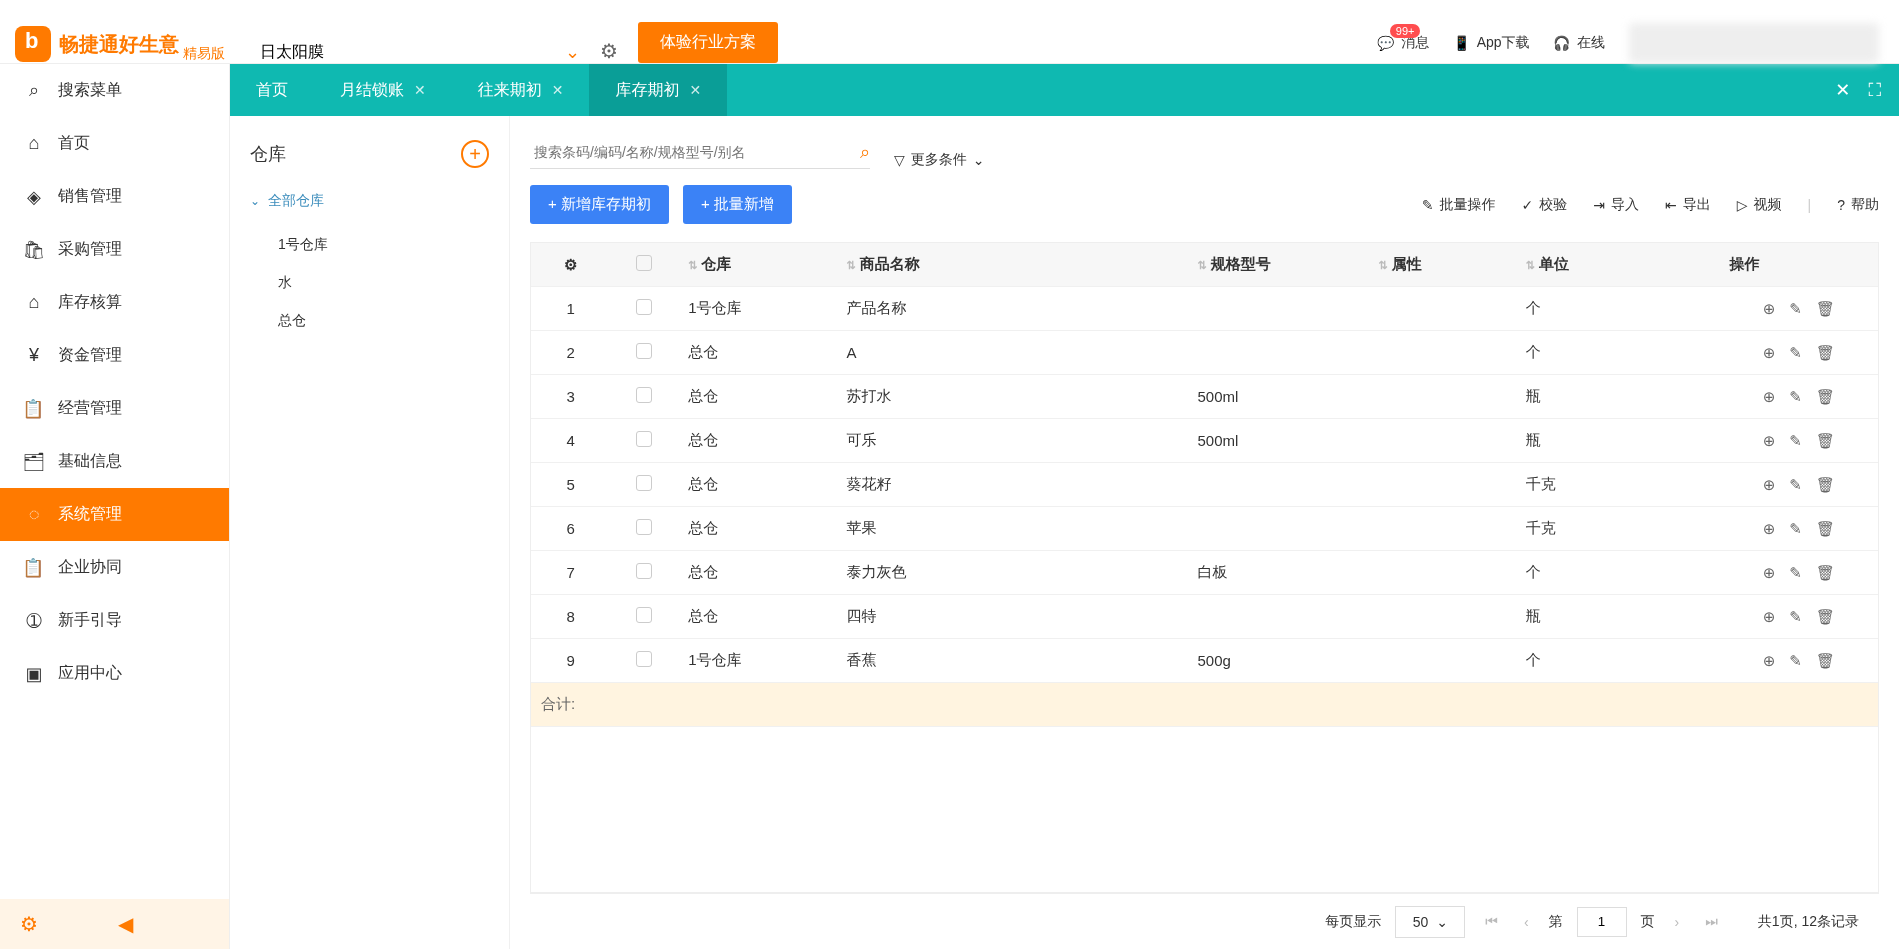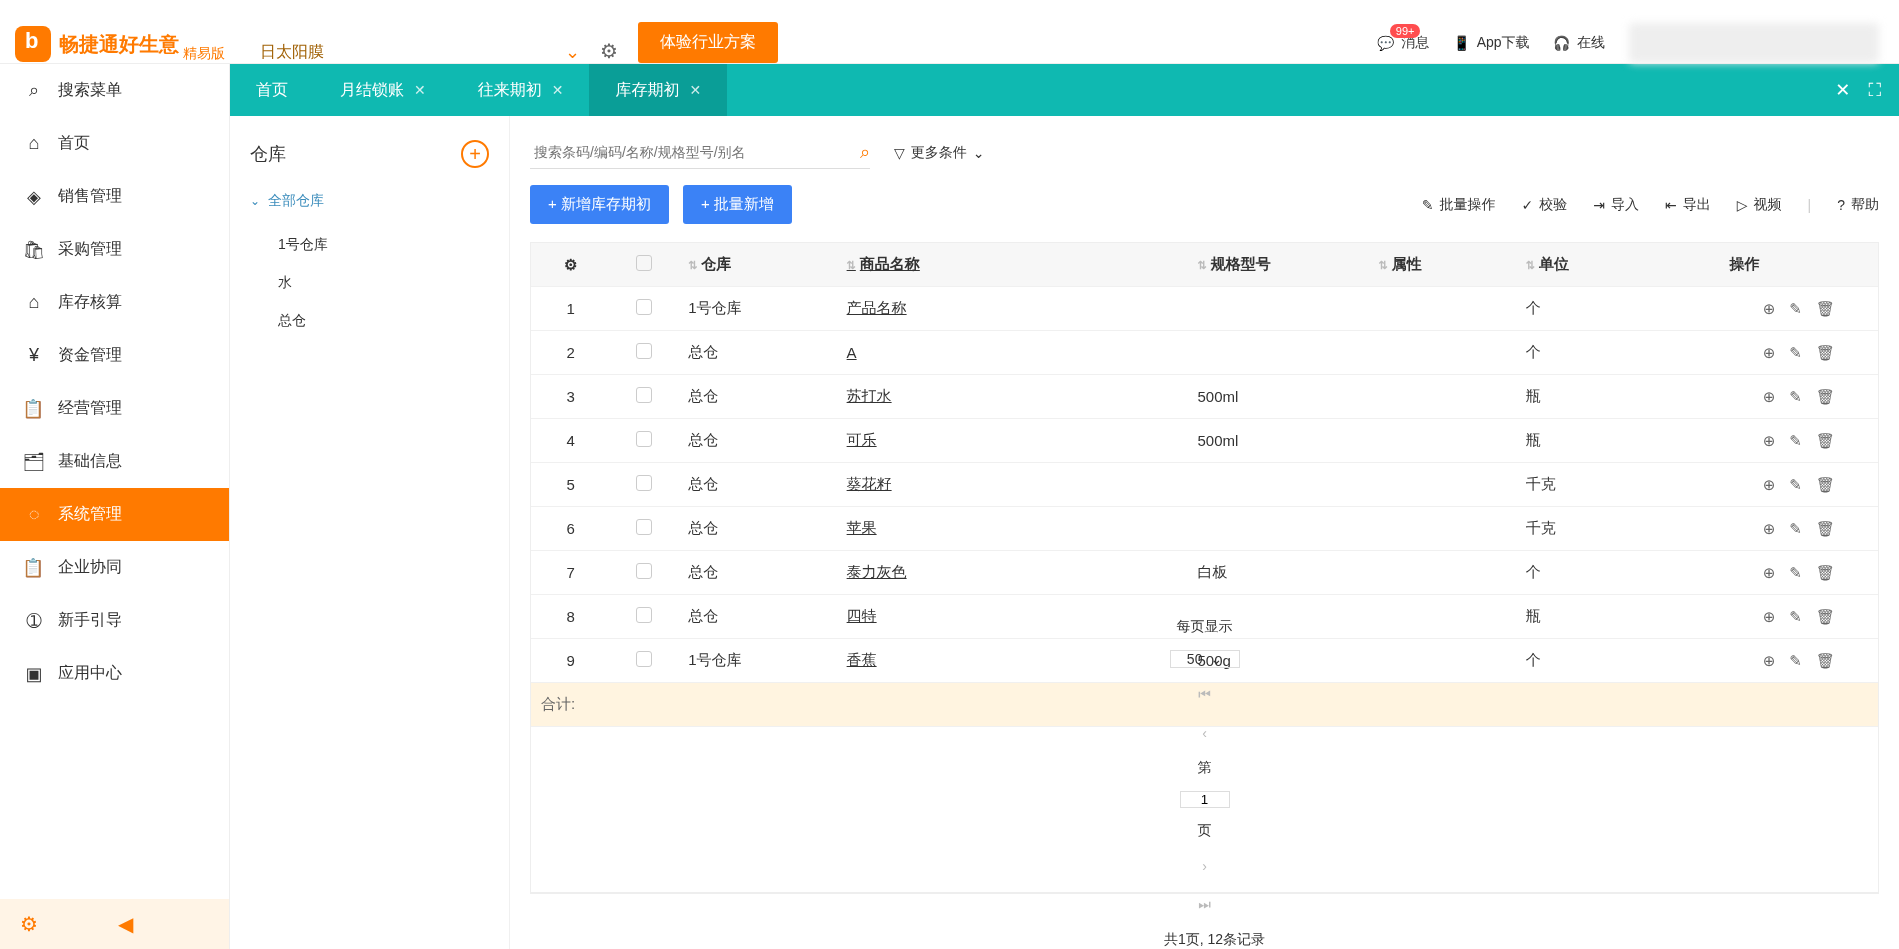--- a/index.html
+++ b/index.html
@@ -7,21 +7,21 @@
 .app { width: 1899px; height: 949px; display: flex; flex-direction: column; overflow: hidden; }
 
 
 .header { height: 64px; display: flex; align-items: flex-end; padding: 0 20px 0 0; border-bottom: 1px solid #eee; }
 .logo { width: 230px; display: flex; align-items: center; padding-left: 15px; }
 .logo-icon { width: 36px; height: 36px; background: #ff7a00; border-radius: 8px; position: relative; margin-right: 8px; }
 .logo-icon::before { content: "b"; color: #fff; font-size: 22px; font-weight: bold; position: absolute; top: 2px; left: 10px; }
 .logo-text { font-size: 20px; color: #ff7a00; font-weight: bold; }
 .logo-sub { font-size: 14px; color: #ff7a00; margin-left: 4px; margin-top: 20px; }
 .dropdown { flex: 0 0 370px; display: flex; align-items: center; position: relative; }
-.dropdown-label { font-size: 16px; color: #a16207; flex: 1; padding-left: 30px; }
+.dropdown-label { font-size: 16px; color: #000000; flex: 1; padding-left: 30px; }
 .dropdown-arrow { color: #ff7a00; font-size: 18px; margin-right: 20px; }
 .gear-btn { color: #666; font-size: 20px; margin-right: 20px; cursor: pointer; }
 .cta-btn { background: #ff7a00; color: #fff; border: none; padding: 10px 22px; font-size: 16px; border-radius: 3px; cursor: pointer; }
 .header-right { margin-left: auto; display: flex; align-items: center; gap: 24px; }
 .hr-item { display: flex; align-items: center; gap: 6px; color: #333; cursor: pointer; position: relative; }
 .badge { position: absolute; top: -10px; left: 12px; background: #ff4d4f; color: #fff; font-size: 11px; padding: 1px 6px; border-radius: 10px; }
 .avatar-area { width: 250px; height: 40px; background: #eee; border-radius: 4px; filter: blur(4px); }
 
 
 .body { flex: 1; display: flex; overflow: hidden; }
@@ -52,52 +52,52 @@
 .lp-head { display: flex; align-items: center; justify-content: space-between; margin-bottom: 24px; }
 .lp-title { font-size: 18px; color: #333; }
 .plus-btn { width: 28px; height: 28px; border: 2px solid #ff7a00; border-radius: 50%; color: #ff7a00; display: flex; align-items: center; justify-content: center; font-size: 20px; cursor: pointer; }
 .tree-root { display: flex; align-items: center; gap: 8px; color: #3c8dbc; cursor: pointer; margin-bottom: 16px; }
 .tree-root .chev { font-size: 12px; }
 .tree-item { padding: 10px 0 10px 28px; color: #333; cursor: pointer; }
 
 .right-panel { flex: 1; display: flex; flex-direction: column; padding: 20px 20px 0 20px; overflow: hidden; }
 
 
-.toolbar1 { display: flex; align-items: center; gap: 24px; margin-bottom: 16px; }
+.toolbar1 { display: flex; align-items: flex-end; gap: 24px; margin-bottom: 16px; }
 .search-box { position: relative; width: 340px; border-bottom: 1px solid #ddd; display: flex; align-items: center; }
 .search-box input { border: none; outline: none; padding: 8px 4px; font-size: 14px; flex: 1; }
 .search-icon { color: #ff7a00; font-size: 18px; cursor: pointer; }
 .more-filter { display: flex; align-items: center; gap: 6px; cursor: pointer; color: #333; }
 .toolbar2 { display: flex; align-items: center; gap: 14px; margin-bottom: 18px; }
 .btn-orange { background: #3b82f6; color: #fff; border: none; padding: 10px 18px; border-radius: 3px; cursor: pointer; font-size: 15px; }
 .tool-right { margin-left: auto; display: flex; align-items: center; gap: 26px; }
 .tool-link { display: flex; align-items: center; gap: 6px; cursor: pointer; color: #333; }
 .tool-sep { color: #ccc; }
 
 
 .table-wrap { flex: 1; overflow: auto; border: 1px solid #eee; }
 table { width: 100%; border-collapse: collapse; }
 th, td { padding: 12px 10px; text-align: left; border-bottom: 1px solid #f0f0f0; font-size: 15px; }
 th { background: #f7f7f7; color: #333; font-weight: bold; }
 th .sort { color: #bbb; font-size: 11px; margin-right: 4px; }
 .col-idx { width: 70px; text-align: center; }
 .col-chk { width: 60px; text-align: center; }
 .col-wh { width: 140px; }
-.col-name { width: 310px; text-decoration: underline; }
+.col-name { width: 310px; }
 .col-spec { width: 160px; }
 .col-attr { width: 130px; }
 .col-unit { width: 180px; }
 .col-ops { width: 140px; text-align: left; }
 .chk { width: 16px; height: 16px; border: 1px solid #ccc; border-radius: 3px; display: inline-block; }
 .ops { display: flex; gap: 14px; justify-content: center; color: #666; }
 .ops span { cursor: pointer; }
 .total-row td { background: #fff4e0; color: #666; }
 
 
-.pager { height: 56px; display: flex; align-items: center; justify-content: flex-end; gap: 14px; padding: 0 20px; border-top: 1px solid #eee; background: #fff; flex-direction: column; }
+.pager { height: 56px; display: flex; align-items: center; justify-content: flex-end; gap: 14px; padding: 0 20px; border-top: 1px solid #eee; background: #fff; }
 .page-input { width: 50px; height: 30px; border: 1px solid #ddd; text-align: center; }
 .page-select { width: 70px; height: 32px; border: 1px solid #ddd; display: inline-flex; align-items: center; justify-content: center; gap: 8px; }
 .pnav { color: #bbb; cursor: pointer; padding: 4px 6px; }
 </style>
 </head>
 <body>
 
 <div class="app">
 
   <div class="header">

